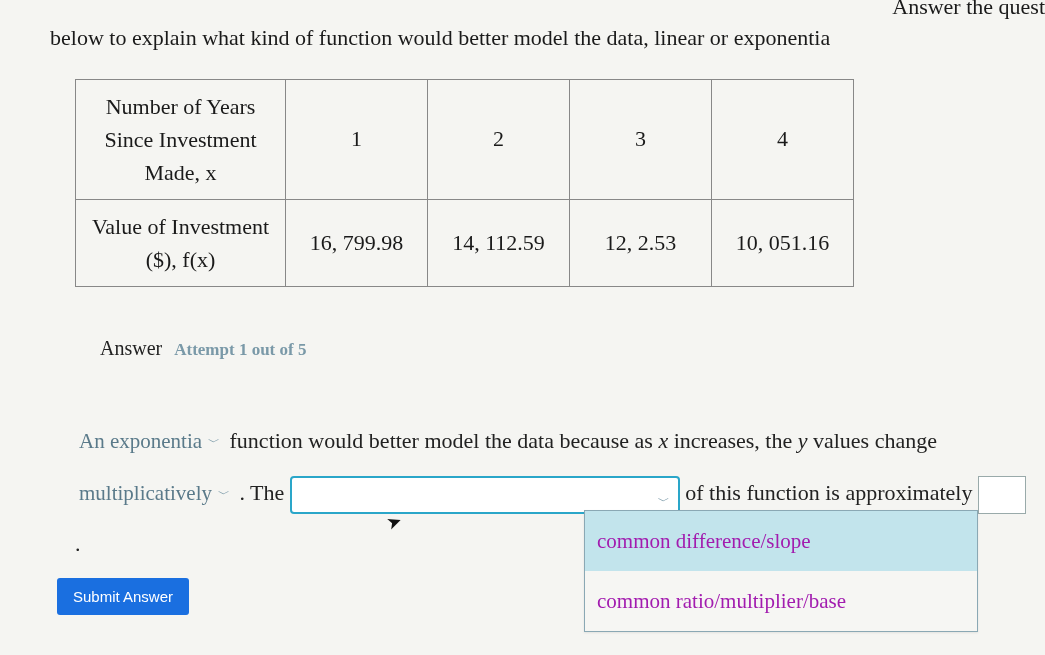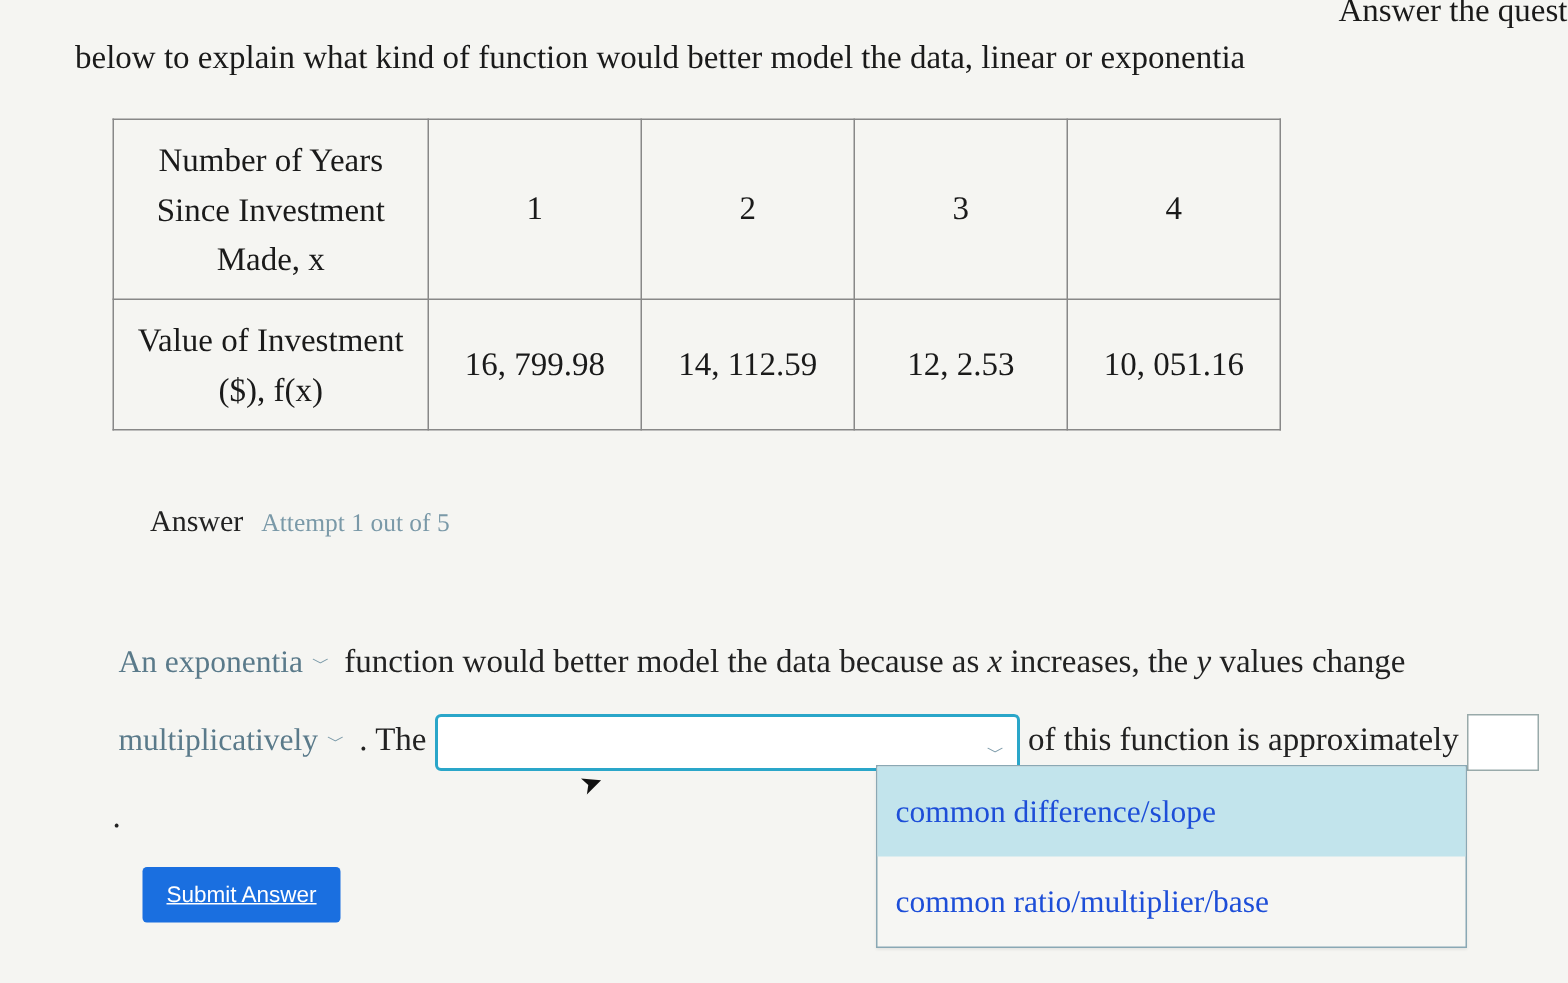--- a/index.html
+++ b/index.html
@@ -51,21 +51,21 @@
   .answer-label {
     font-size: 20px;
     color: #222;
     font-weight: normal;
     margin-left: 25px;
   }
   .attempt {
     font-size: 17px;
     color: #7a99a8;
     margin-left: 8px;
-    font-weight: normal;
+    font-weight: bold;
   }
   .sentence {
     margin: 55px 0 0 75px;
     font-size: 22px;
     color: #222;
     line-height: 2.3;
     width: 960px;
     position: relative;
   }
   .sentence .mathx { font-style: italic; font-family: 'Times New Roman', serif; }
@@ -117,40 +117,39 @@
     vertical-align: middle;
   }
   .dropdown-menu {
     position:absolute;
     left:509px;
     top:95px;
     width:394px;
     border:1px solid #8aa8b4;
     background:#f6f6f3;
     font-size:21px;
-    color:#1d4ed8;
+    color:#a21caf;
     box-shadow: 0 1px 2px rgba(0,0,0,0.08);
   }
   .dropdown-menu .opt {
     padding:6px 12px;
   }
   .dropdown-menu .opt.first {
     background:#c2e4ec;
   }
   .submit-btn {
     display:inline-block;
-    margin: 8px 0 0 95px;
+    margin: 8px 0 0 57px;
     background:#1a6fe0;
     color:#fff;
     font-family: Arial, sans-serif;
     font-size:15px;
     padding:10px 16px;
     border-radius:3px;
     border:none;
-    text-decoration:underline;
   }
 </style>
 </head>
 <body>
 
 
 
 <div class="question-text">
   <span style="display:block;text-align:right;margin-right:-20px;">Answer the quest</span>
   <span>below to explain what kind of function would better model the data, linear or exponentia</span>

